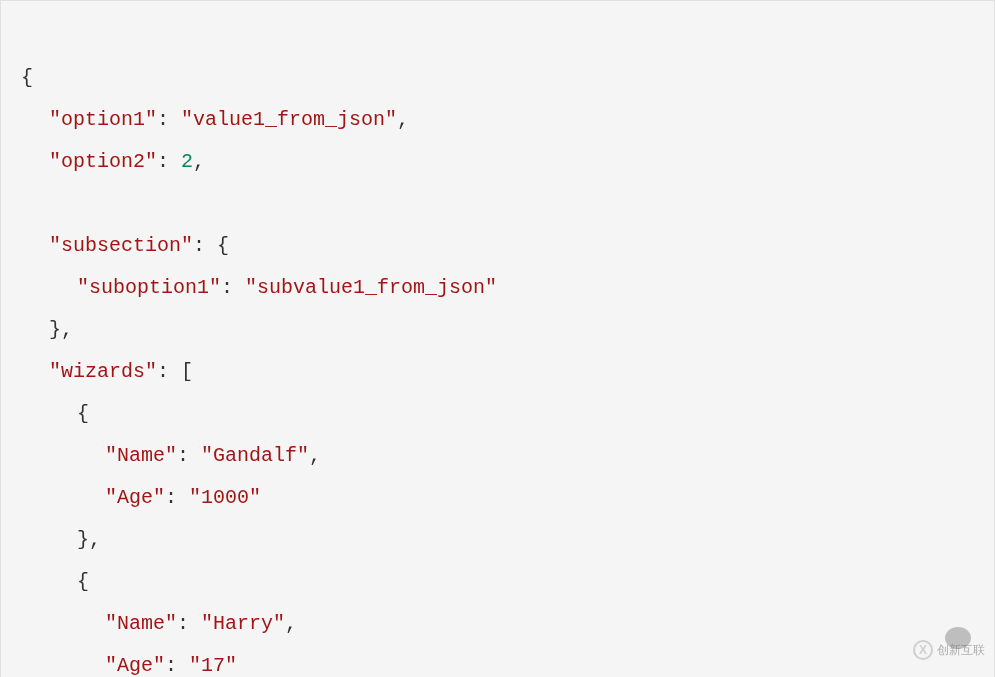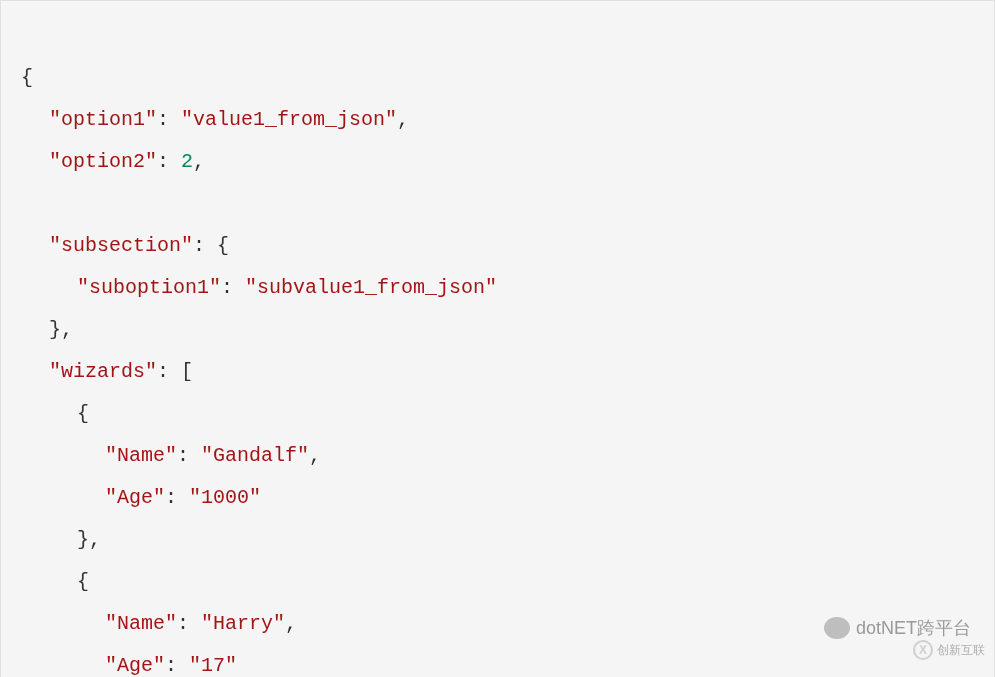--- a/index.html
+++ b/index.html
@@ -84,19 +84,18 @@
 <span class="ind2"><span class="p">},</span></span>
 <span class="ind2"><span class="p">{</span></span>
 <span class="ind3"><span class="s">"Name"</span><span class="p">: </span><span class="s">"Harry"</span><span class="p">,</span></span>
 <span class="ind3"><span class="s">"Age"</span><span class="p">: </span><span class="s">"17"</span></span>
 
 
 </div>
 
 <div class="watermark">
   <span class="wechat-icon"></span>
-  <span>dotNET跨平台</span>
 </div>
 
 <div class="logo-badge">
   <span class="logo-mark">X</span>
   <span>创新互联</span>
 </div>
 
 </body></html>

